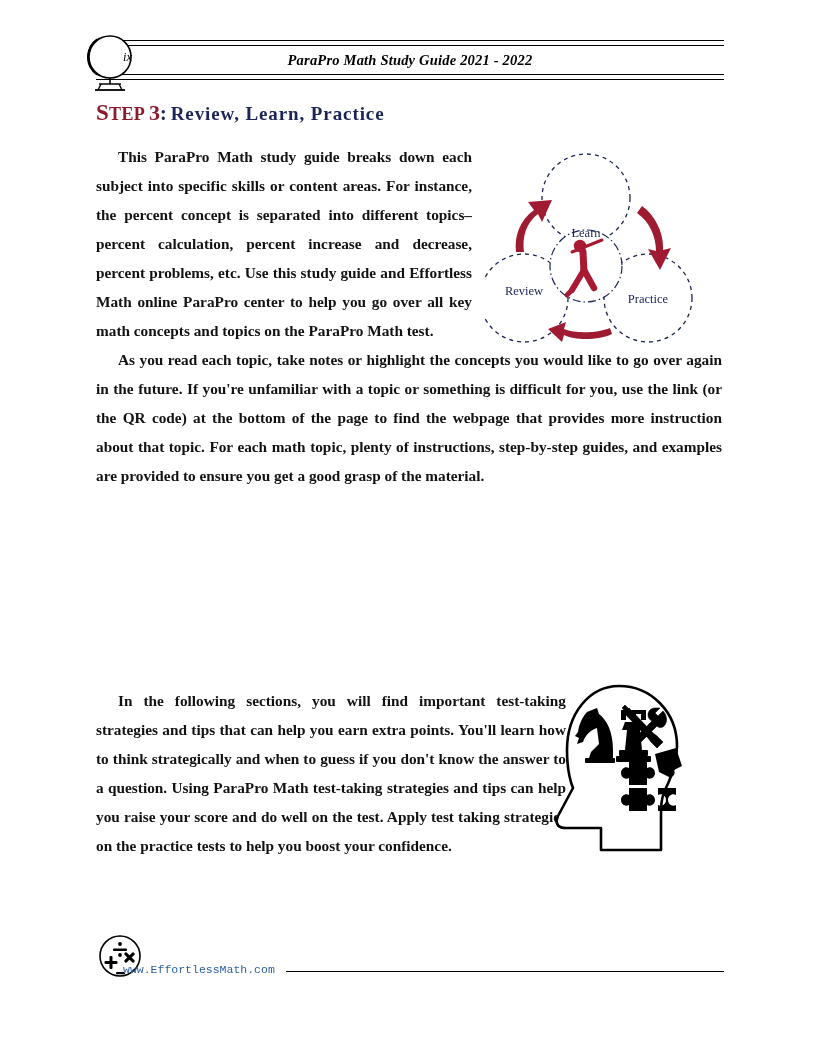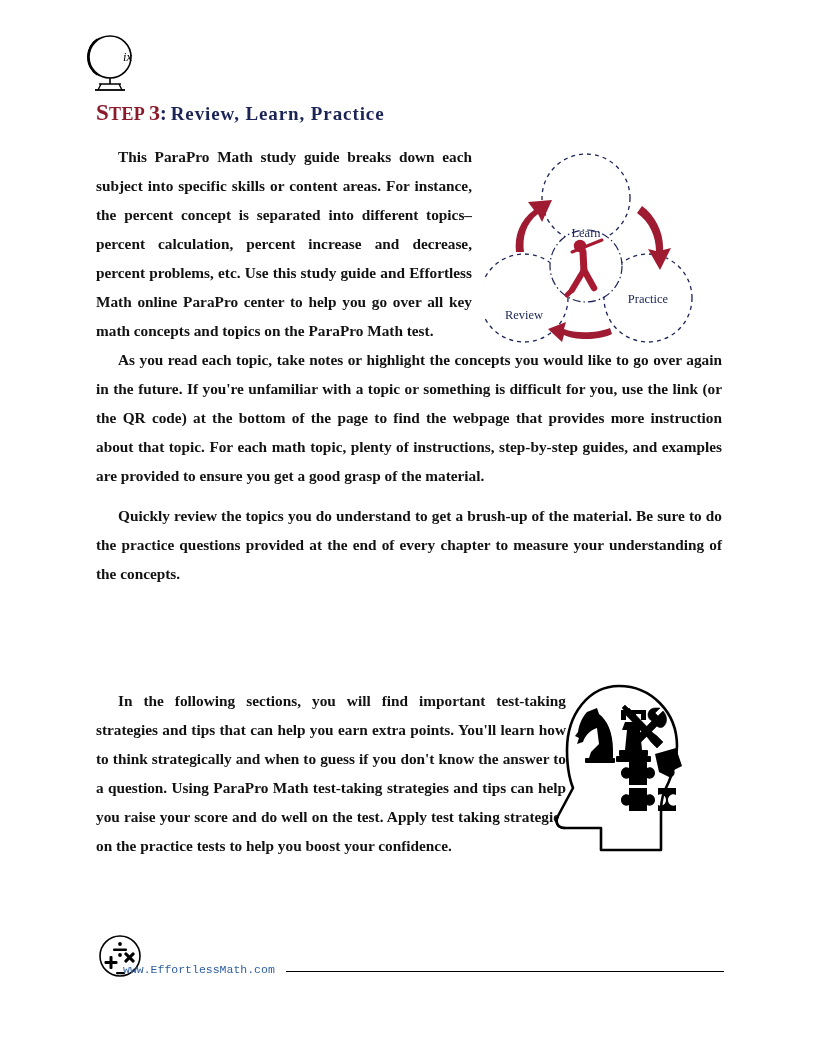--- a/index.html
+++ b/index.html
@@ -134,21 +134,21 @@
   .cycle-diagram svg { display: block; }
   .cycle-label {
     position: absolute;
     font-family: "Liberation Serif", "DejaVu Serif", serif;
     font-size: 12.5px;
     color: #1B2455;
     text-align: center;
     width: 72px;
   }
   #label-learn    { left: 66px;  top: 38px; margin-top: 40px; }
-  #label-review   { left: 4px;   top: 160px; }
+  #label-review   { left: 4px;   top: 136px; }
   #label-practice { left: 128px; top: 144px; }
 
   
   .head-illus {
     position: absolute;
     left: 543px;
     top: 678px;
     width: 150px;
     height: 180px;
   }
@@ -186,20 +186,25 @@
     width: 438px;
     height: 0;
     border-top: 1.3px solid #000;
   }
 </style>
 </head>
 <body>
 
 <div class="page">
 
+  <div class="header">
+    <div class="header-rule-top"></div>
+    <div class="header-title">ParaPro Math Study Guide 2021 - 2022</div>
+    <div class="header-rule-bottom"></div>
+  </div>
 
   <div class="globe">
     <svg width="52" height="62" viewBox="0 0 52 62">
       <circle cx="24" cy="25" r="21" fill="#ffffff" stroke="#000" stroke-width="1.6"></circle>
       <path d="M14 6 A21 21 0 0 0 14 44" fill="none" stroke="#000" stroke-width="1.3"></path>
       <path d="M11 7 A22 22 0 0 0 11 43" fill="none" stroke="#000" stroke-width="1.1"></path>
       <path d="M8.5 9 A23 23 0 0 0 8.5 41" fill="none" stroke="#000" stroke-width="1"></path>
       <line x1="24" y1="46" x2="24" y2="52" stroke="#000" stroke-width="1.6"></line>
       <line x1="13" y1="52" x2="35" y2="52" stroke="#000" stroke-width="1.5"></line>
       <line x1="15" y1="52" x2="12" y2="58" stroke="#000" stroke-width="1.4"></line>
@@ -245,21 +250,20 @@
         <path d="M128 186 C116 192 92 193 80 187 L78 194 L64 181 L82 174 L80 181 C92 186 114 185 126 180 Z"></path>
       </g>
     </svg>
     <div class="cycle-label" id="label-learn">Learn</div>
     <div class="cycle-label" id="label-review">Review</div>
     <div class="cycle-label" id="label-practice">Practice</div>
   </div>
 
   <div class="para indent" id="p2">As you read each topic, take notes or highlight the concepts you would like to go over again in the future. If you're unfamiliar with a topic or something is difficult for you, use the link (or the QR code) at the bottom of the page to find the webpage that provides more instruction about that topic. For each math topic, plenty of instructions, step-by-step guides, and examples are provided to ensure you get a good grasp of the material.</div>
 
-  <div class="para indent" id="p3">Quickly review the topics you do understand to get a brush-up of the material. Be sure to do the practice questions provided at the end of every chapter to measure your understanding of the concepts.</div>
 
 
   <div class="para indent" id="p4">In the following sections, you will find important test-taking strategies and tips that can help you earn extra points. You'll learn how to think strategically and when to guess if you don't know the answer to a question. Using ParaPro Math test-taking strategies and tips can help you raise your score and do well on the test. Apply test taking strategies on the practice tests to help you boost your confidence.</div>
 
   <div class="head-illus">
     <svg width="150" height="180" viewBox="0 0 150 180">
 
       <path d="M76 8 C108 8 134 34 134 68 C134 86 128 100 122 112
                C118 121 118 128 118 140 L118 172 L58 172 L58 150
                L22 150 C14 150 12 144 15 138 L30 110

